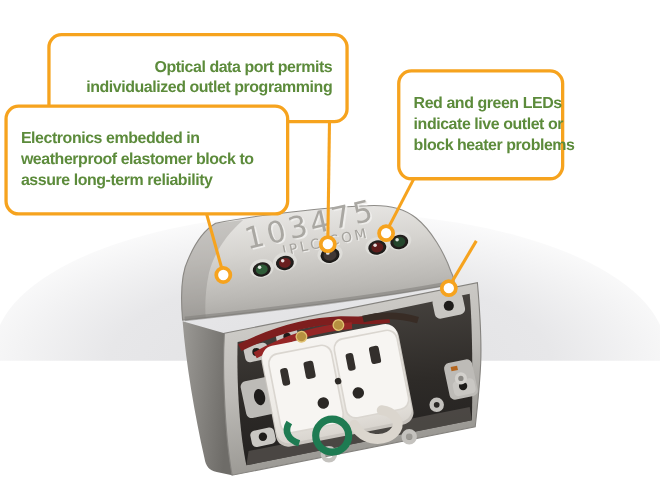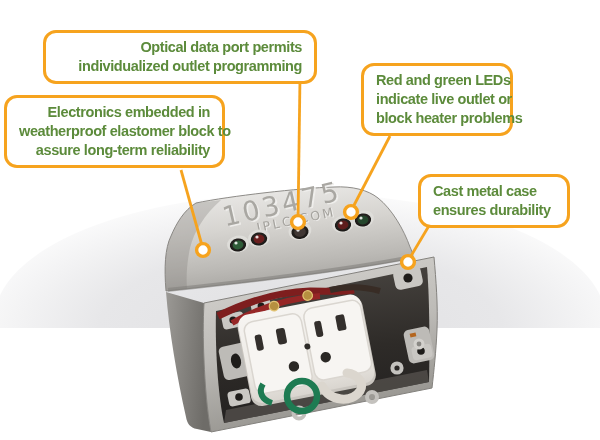--- a/index.html
+++ b/index.html
@@ -8,30 +8,30 @@
     background:#ffffff;
     font-family:"Liberation Sans", sans-serif;
   }
   .stage svg{position:absolute;left:0;top:0;}
   .callout{
     position:absolute;
     box-sizing:border-box;
     background:#ffffff;
     border:3px solid #F6A31E;
     border-radius:13px;
-    padding:5px 12px;
+    padding:19px 12px;
     color:#5C8B3B;
     font-size:14.5px;
     font-weight:700;
     line-height:19px;
     letter-spacing:-0.4px;
     white-space:nowrap;
   }
   .c-optical    {left:43px;  top:30px;  width:274px; text-align:right;}
-  .c-electronics{left:4px;   top:95px;  width:221px; text-align:right;}
+  .c-electronics{left:4px;   top:95px;  width:259px; text-align:left;}
   .c-leds       {left:361px; top:63px;  width:152px; text-align:left;}
   .c-cast       {left:418px; top:174px; width:152px; text-align:left;}
   .emboss{
     font-family:"DejaVu Sans", sans-serif;
   }
 </style>
 </head>
 <body>
 
 <div class="stage">
@@ -221,14 +221,13 @@
       <circle cx="408" cy="262" r="6.4"></circle>
     </g>
   </svg>
 
   <div class="callout c-optical">Optical data port permits<br>individualized outlet programming</div>
 
   <div class="callout c-electronics">Electronics embedded in<br>weatherproof elastomer block to<br>assure long-term reliability</div>
 
   <div class="callout c-leds">Red and green LEDs<br>indicate live outlet or<br>block heater problems</div>
 
-  <div class="callout c-cast">Cast metal case<br>ensures durability</div>
 </div>
 
 </body></html>

